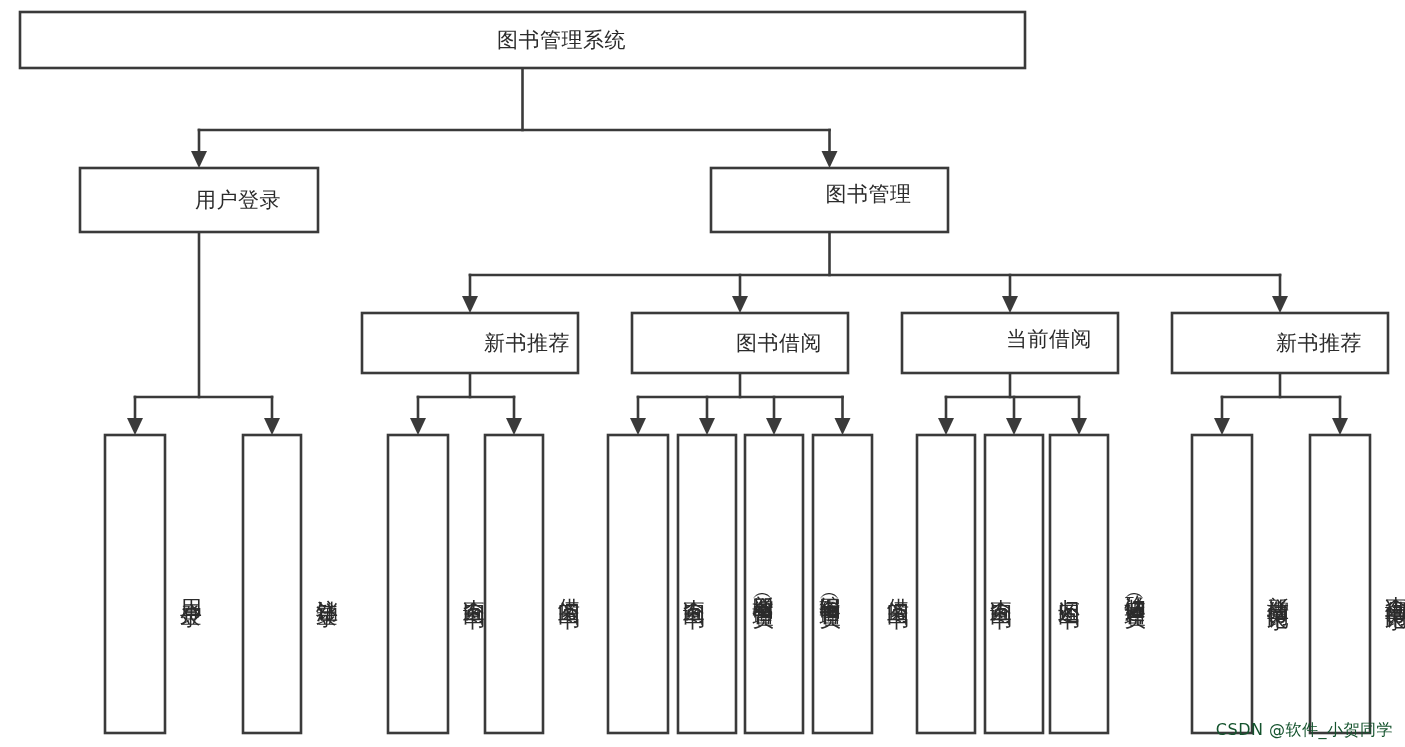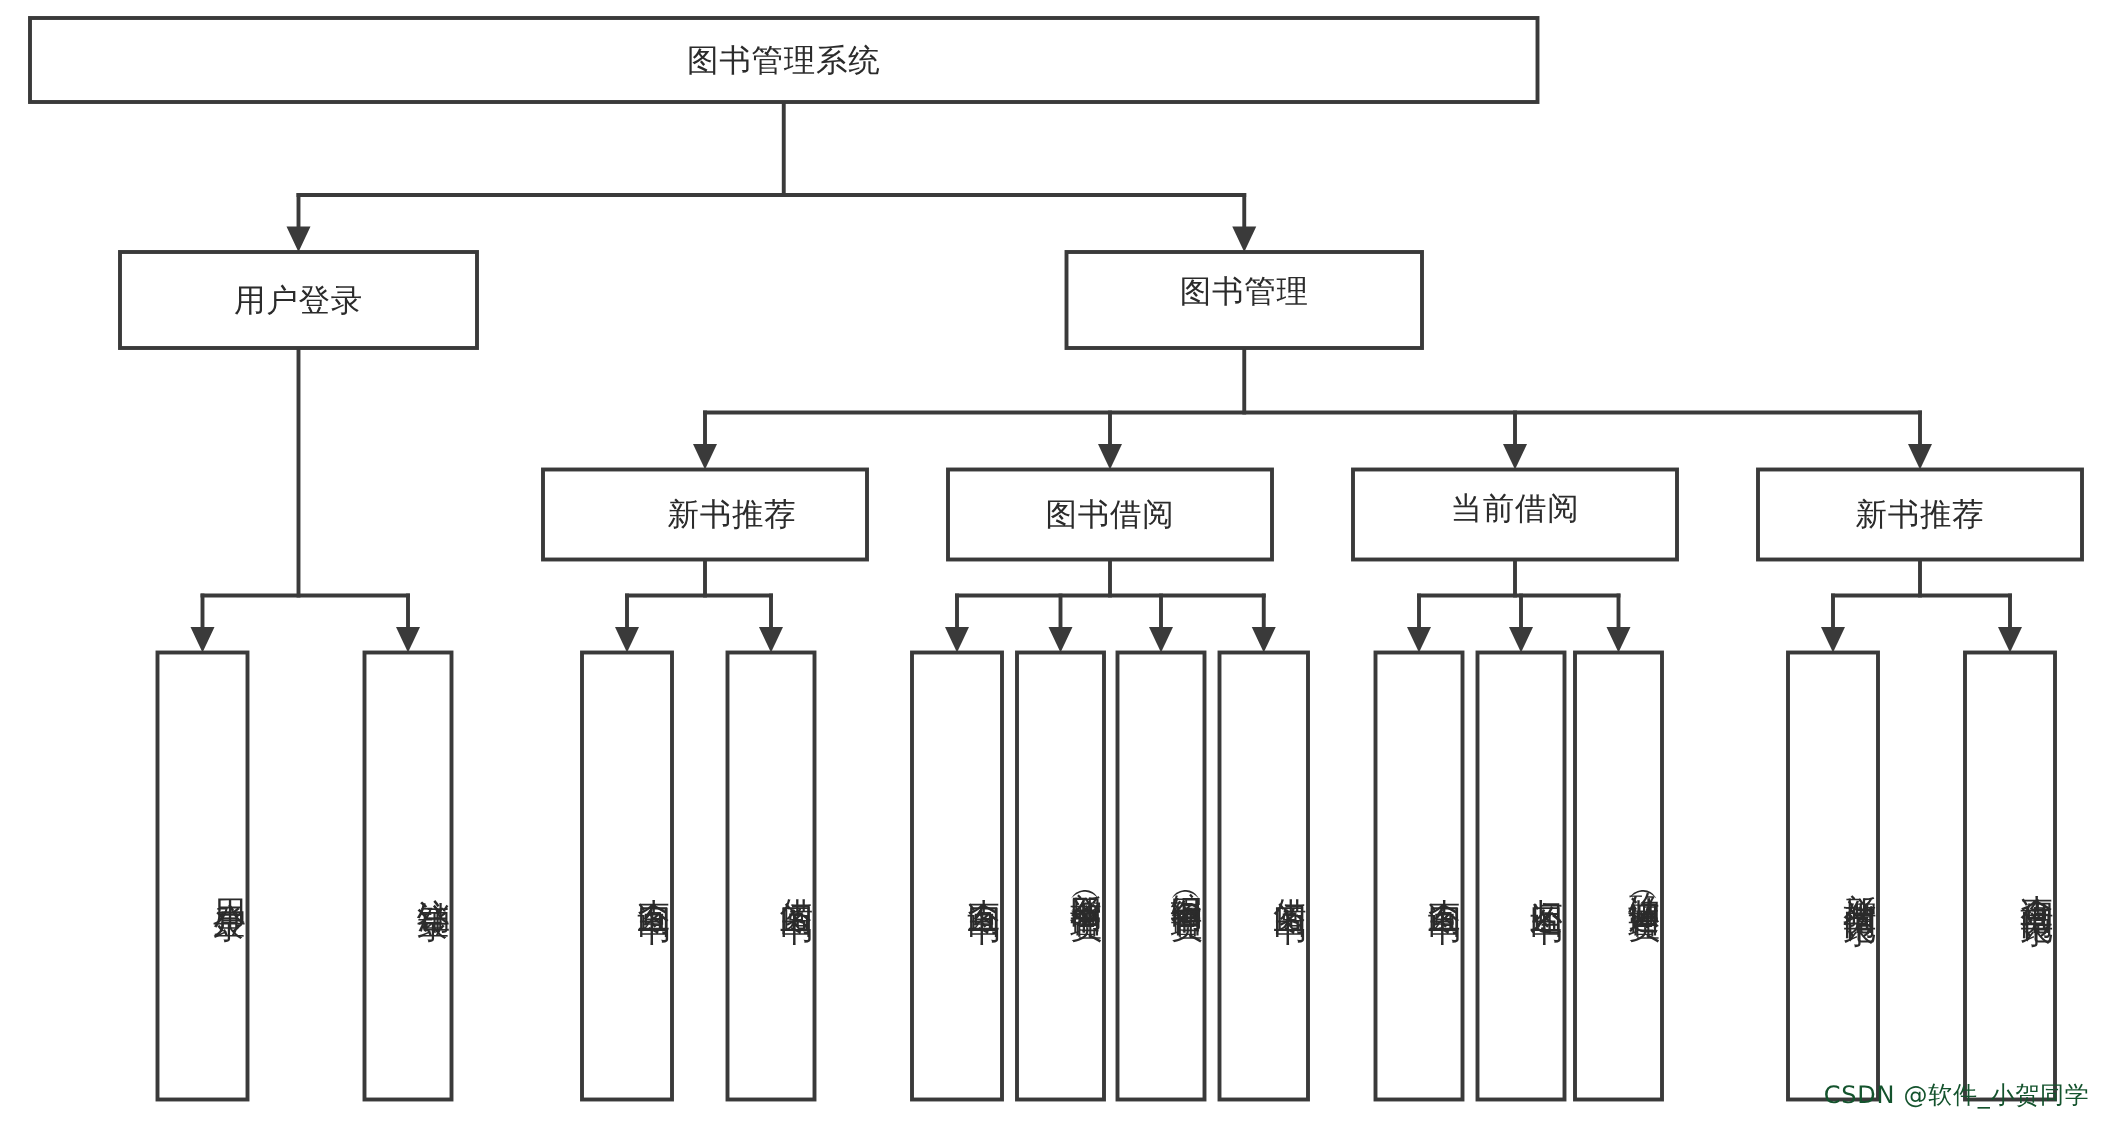--- a/index.html
+++ b/index.html
@@ -42,20 +42,21 @@
   }
   .node-label {
     position: absolute;
     display: flex;
     align-items: center;
     justify-content: center;
     color: #2b2b2b;
     text-align: center;
     box-sizing: border-box;
     pointer-events: none;
+    margin-left: 39px;
   }
   .node-label.horiz {
     font-size: 21px;
     letter-spacing: 0.5px;
     line-height: 1.15;
   }
   .node-label.vert {
     writing-mode: vertical-rl;
     text-orientation: upright;
     font-size: 22px;

